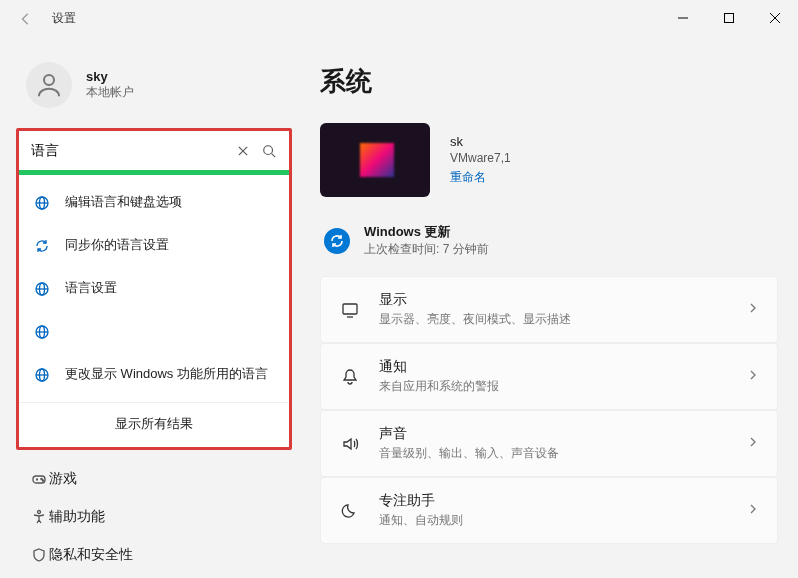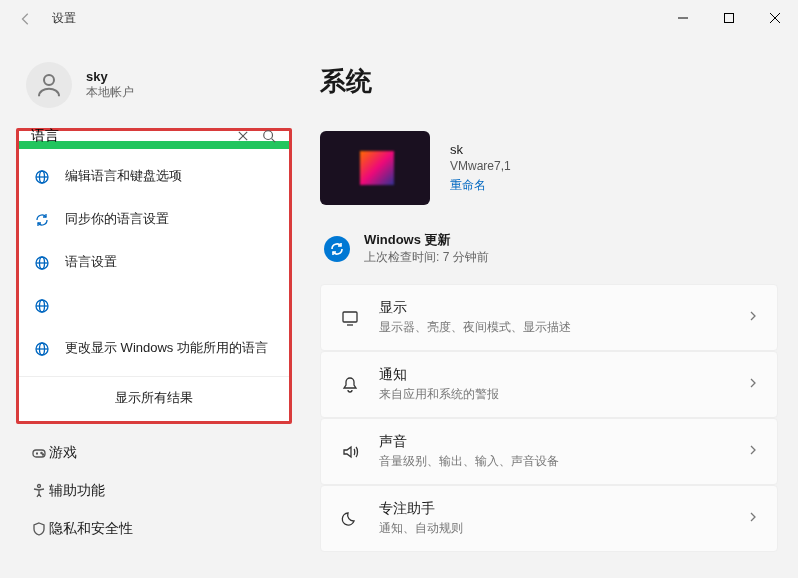--- a/index.html
+++ b/index.html
@@ -16,38 +16,38 @@
   .content { display: flex; height: calc(100% - 36px); }
   
   .sidebar { width: 300px; padding: 16px 8px 0 16px; position: relative; }
   .user-block { display: flex; align-items: center; gap: 14px; padding: 10px 10px 20px 10px; }
   .avatar { width: 46px; height: 46px; border-radius: 50%; background: #e8e8e8; display: flex; align-items: center; justify-content: center; color: #777; }
   .avatar svg { width: 30px; height: 30px; }
   .user-name { font-size: 13px; font-weight: 600; }
   .user-type { font-size: 12px; color: #666; }
   
   .search-panel { position: relative; border: 3px solid #d93b3b; border-radius: 2px; padding: 0; background: #fff; }
-  .search-field { display: flex; align-items: center; height: 18px; border-bottom: 8px solid #22c55e; padding: 0 8px 0 12px; }
+  .search-field { display: flex; align-items: center; height: 44px; border-bottom: 5px solid #22c55e; padding: 0 8px 0 12px; }
   .search-input { flex: 1; border: none; outline: none; font-size: 14px; background: transparent; }
   .search-icon-btn { width: 24px; height: 24px; display: flex; align-items: center; justify-content: center; color: #555; }
   .clear-btn { width: 20px; height: 20px; display: flex; align-items: center; justify-content: center; color: #555; margin-right: 4px; }
   
   .suggest-list { padding: 6px 0; }
   .suggest-item { display: flex; align-items: flex-start; gap: 14px; padding: 12px 14px; cursor: pointer; }
   .sugg-icon { width: 18px; height: 18px; color: #0067c0; flex-shrink: 0; display: flex; align-items: center; justify-content: center; margin-top: 1px; }
   .sugg-text { font-size: 13px; color: #222; line-height: 1.4; }
   .show-all { text-align: center; padding: 12px 0 14px; font-size: 13px; cursor: pointer; border-top: 1px solid #eee; }
   
   .nav-below { margin-top: 10px; }
   .nav-item { display: flex; align-items: center; gap: 1px; padding: 10px 14px; border-radius: 4px; cursor: pointer; }
   .nav-icon { width: 18px; height: 18px; color: #555; display: flex; align-items: center; justify-content: center; }
   .nav-label { font-size: 14px; }
   
   .main { flex: 1; padding: 28px 20px 0 20px; overflow-y: auto; }
-  .page-title { font-size: 26px; font-weight: 600; margin-bottom: 32px; }
+  .page-title { font-size: 26px; font-weight: 600; margin-bottom: 24px; }
   
   .device-row { display: flex; align-items: center; gap: 20px; margin-bottom: 22px; }
   .device-img { width: 110px; height: 74px; background: #1a1020; border-radius: 6px; display: flex; align-items: center; justify-content: center; position: relative; overflow: hidden; }
   .device-img::before { content: ""; position: absolute; width: 34px; height: 34px; background: linear-gradient(135deg, #ff6a00, #ee0979, #2e3192); left: 40px; top: 20px; filter: blur(1px); }
   .device-name { font-size: 13px; font-weight: 400; }
   .device-model { font-size: 12px; color: #555; margin-top: 2px; }
   .rename-link { font-size: 12px; color: #0067c0; margin-top: 4px; cursor: pointer; }
   
   .update-row { display: flex; align-items: center; gap: 14px; padding: 4px 0 18px 4px; }
   .update-icon { width: 26px; height: 26px; border-radius: 50%; background: #0078d4; color: #fff; display: flex; align-items: center; justify-content: center; }

